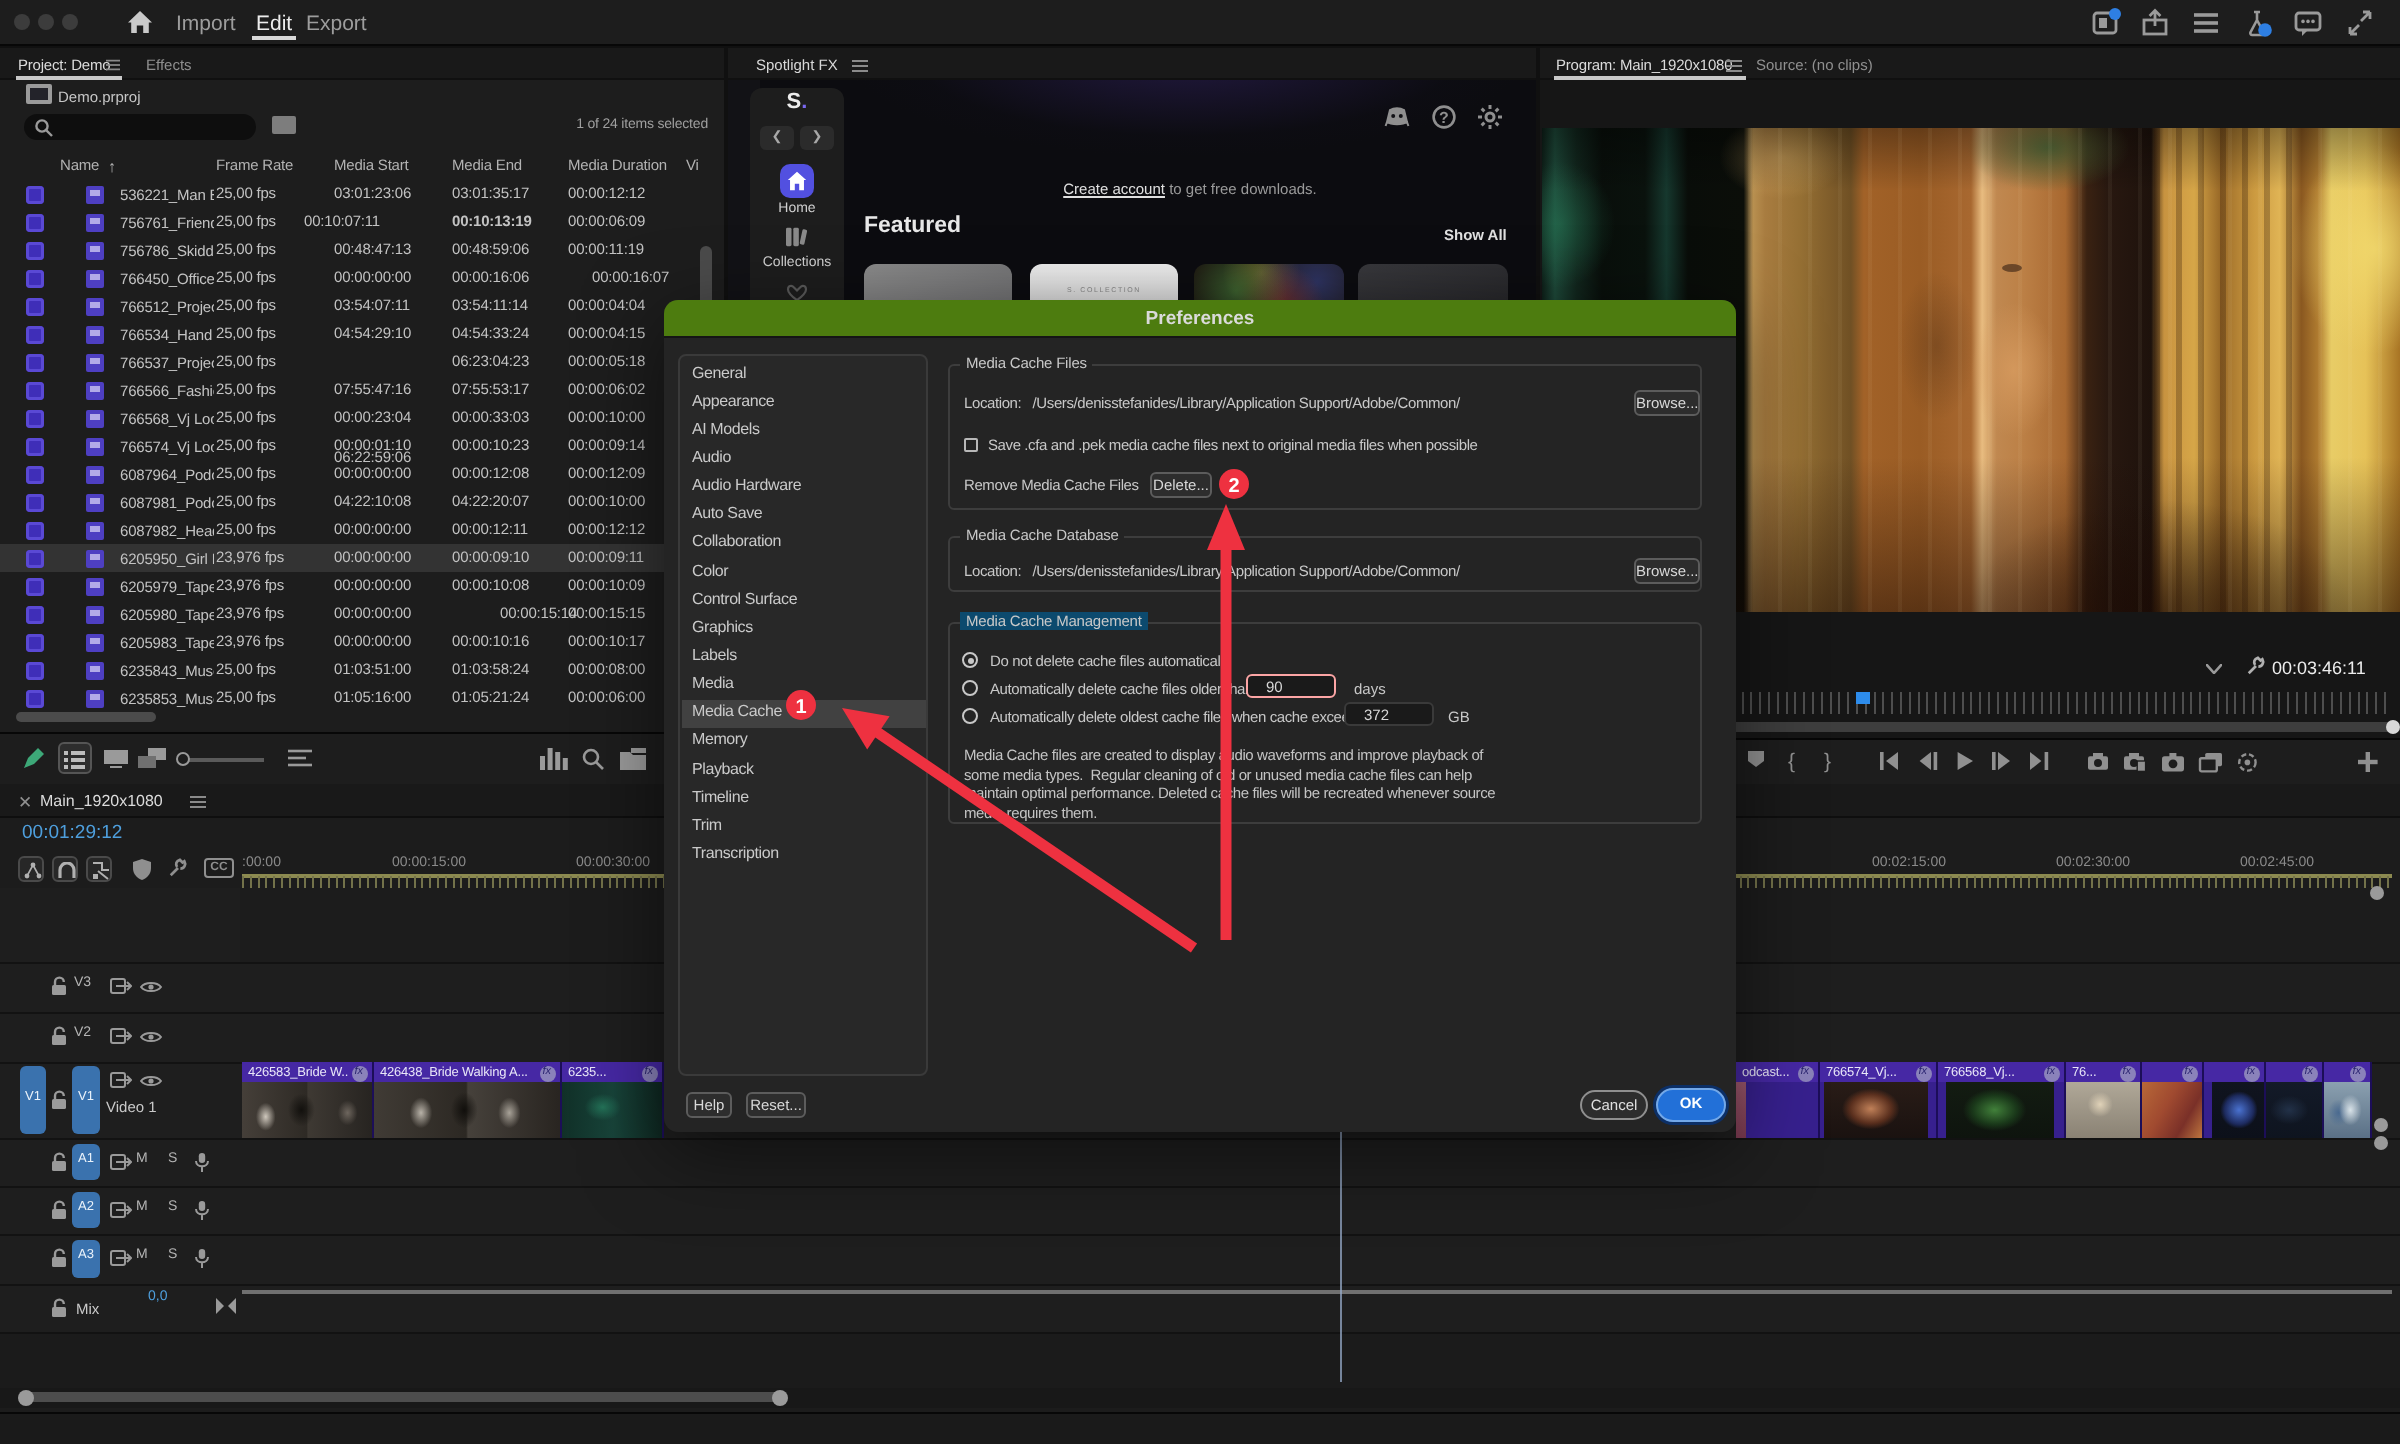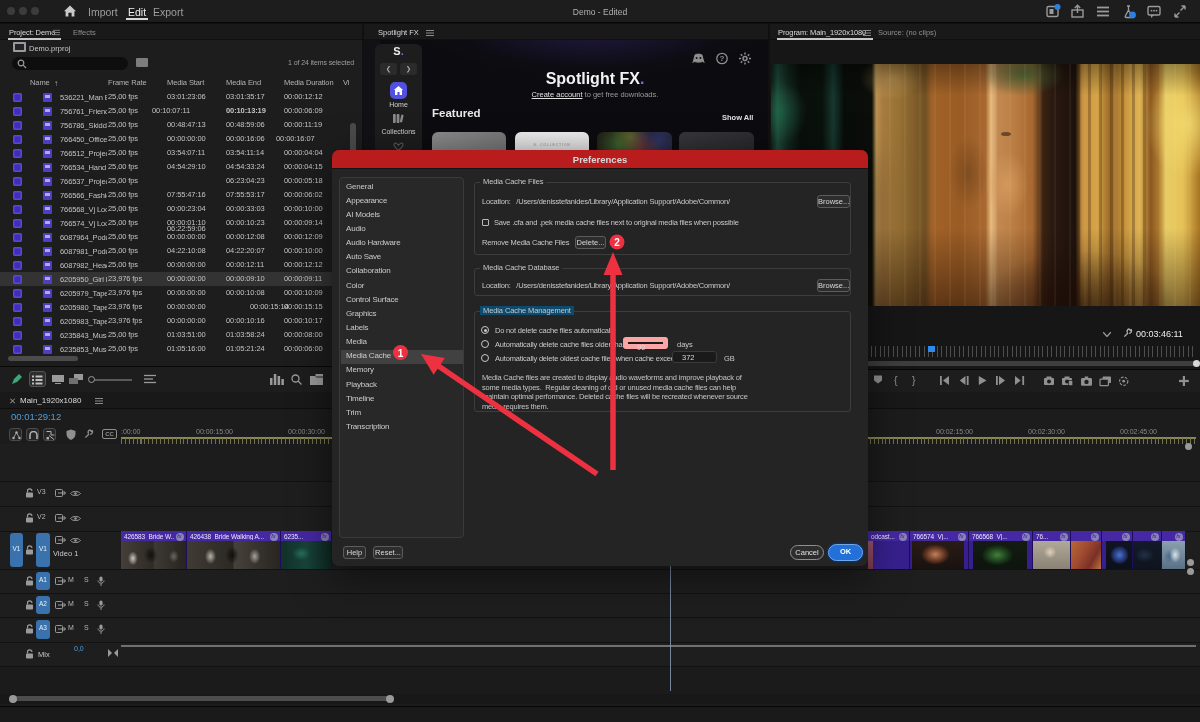--- a/index.html
+++ b/index.html
@@ -15,21 +15,20 @@
   <div class="abs" style="left:7px;top:7px;width:8px;height:8px;border-radius:50%;background:#3c3c3c;"></div>
   <div class="abs" style="left:19px;top:7px;width:8px;height:8px;border-radius:50%;background:#3c3c3c;"></div>
   <div class="abs" style="left:31px;top:7px;width:8px;height:8px;border-radius:50%;background:#3c3c3c;"></div>
   <svg class="abs" style="left:63px;top:4px;" width="14" height="14" viewBox="0 0 14 14">
       <path d="M7 1.5 L13 7.2 L11.4 7.2 L11.4 12.5 L8.6 12.5 L8.6 8.8 L5.4 8.8 L5.4 12.5 L2.6 12.5 L2.6 7.2 L1 7.2 Z" fill="#c9c9c9"></path>
     </svg>
   <div class="tx" style="left:88px;top:6px;font-size:10.5px;color:#9d9d9d;">Import</div>
   <div class="tx" style="left:128px;top:6px;font-size:10.5px;color:#ececec;">Edit</div>
   <div class="abs" style="left:126px;top:18px;width:22px;height:2px;background:#d8d8d8;"></div>
   <div class="tx" style="left:153px;top:6px;font-size:10.5px;color:#9d9d9d;">Export</div>
-  <div class="abs" style="left:0;top:5px;width:1200px;text-align:center;font-size:8.5px;margin-top:2px;color:#b2b2b2;">Demo - Edited</div>
 
   <svg class="abs" style="left:1045px;top:4px;" width="145" height="15" viewBox="0 0 145 15">
     <rect x="2" y="2.5" width="11" height="10" rx="1.5" fill="none" stroke="#9a9a9a" stroke-width="1.4"></rect>
     <rect x="4.5" y="5" width="4" height="5" fill="#9a9a9a"></rect>
     <circle cx="12.5" cy="3" r="3" fill="#2e7fe3"></circle>
     <g transform="translate(25,0)">
       <rect x="2" y="6" width="11" height="7" fill="none" stroke="#9a9a9a" stroke-width="1.4"></rect>
       <path d="M7.5 9 L7.5 1.5 M4.8 4 L7.5 1.2 L10.2 4" fill="none" stroke="#9a9a9a" stroke-width="1.4"></path>
     </g>
     <g transform="translate(50,0)" stroke="#9a9a9a" stroke-width="1.8">
@@ -124,21 +123,21 @@
     </div>
 <div class="abs" style="left:0;top:108px;width:362px;height:14px;font-size:7.5px;letter-spacing:-0.1px;color:#c3c3c3;">
       <span class="abs" style="left:13px;top:2.5px;width:9px;height:9px;background:#3f2eb8;border-radius:2px;box-shadow:inset 0 0 0 1.5px #5a49d4;"></span>
       <span class="abs" style="left:43px;top:2.5px;width:9px;height:9px;background:#4e3fc2;border-radius:1px;">
         <span class="abs" style="left:2px;top:2px;width:5px;height:3px;background:#b2aae8;"></span>
       </span>
       <span class="abs" style="left:60px;top:2.5px;width:47px;overflow:hidden;white-space:nowrap;">766450_Office</span>
       <span class="tx" style="left:108px;top:2px;">25,00 fps</span>
       <span class="tx" style="left:167px;top:2px;">00:00:00:00</span>
       <span class="tx" style="left:226px;top:2px;">00:00:16:06</span>
-      <span class="tx" style="left:276px;top:2px;">00:00:16:07</span>
+      <span class="tx" style="left:296px;top:2px;">00:00:16:07</span>
     </div>
 <div class="abs" style="left:0;top:122px;width:362px;height:14px;font-size:7.5px;letter-spacing:-0.1px;color:#c3c3c3;">
       <span class="abs" style="left:13px;top:2.5px;width:9px;height:9px;background:#3f2eb8;border-radius:2px;box-shadow:inset 0 0 0 1.5px #5a49d4;"></span>
       <span class="abs" style="left:43px;top:2.5px;width:9px;height:9px;background:#4e3fc2;border-radius:1px;">
         <span class="abs" style="left:2px;top:2px;width:5px;height:3px;background:#b2aae8;"></span>
       </span>
       <span class="abs" style="left:60px;top:2.5px;width:47px;overflow:hidden;white-space:nowrap;">766512_Projec</span>
       <span class="tx" style="left:108px;top:2px;">25,00 fps</span>
       <span class="tx" style="left:167px;top:2px;">03:54:07:11</span>
       <span class="tx" style="left:226px;top:2px;">03:54:11:14</span>
@@ -410,21 +409,20 @@
           <line x1="0" y1="6.5" x2="2" y2="6.5"></line>
           <line x1="10" y1="6.5" x2="12" y2="6.5"></line>
           <line x1="1.8" y1="2.3" x2="3.2" y2="3.7"></line>
           <line x1="8.8" y1="9.3" x2="10.2" y2="10.7"></line>
           <line x1="1.8" y1="10.7" x2="3.2" y2="9.3"></line>
           <line x1="8.8" y1="3.7" x2="10.2" y2="2.3"></line>
         </g>
       </g>
   </svg>
 
-  <div class="abs" style="left:58px;top:46px;width:346px;text-align:center;font-size:16px;font-weight:bold;color:#f2f2f2;">Spotlight FX<span style="color:#7a68f0;">.</span></div>
   <div class="abs" style="left:58px;top:66px;width:346px;text-align:center;font-size:7.5px;color:#9a9a9a;"><span style="color:#e0e0e0;text-decoration:underline;">Create account</span> to get free downloads.</div>
   <div class="tx" style="left:68px;top:83px;font-size:11.5px;font-weight:bold;color:#e8e8e8;">Featured</div>
   <div class="tx" style="left:358px;top:89px;font-size:7.5px;font-weight:bold;color:#e0e0e0;">Show All</div>
 
   <div class="abs" style="left:68px;top:108px;width:74px;height:30px;border-radius:6px;background:linear-gradient(145deg,#8a8a8a,#6e6e70);"></div>
   <div class="abs" style="left:151px;top:108px;width:74px;height:30px;border-radius:6px;background:linear-gradient(180deg,#ededed,#cfcfcf);">
      <div style="position:absolute;left:0;top:11px;width:74px;text-align:center;font-size:3.5px;letter-spacing:0.8px;color:#8a8a8a;">S. COLLECTION</div>
   </div>
   <div class="abs" style="left:233px;top:108px;width:75px;height:30px;border-radius:6px;background:radial-gradient(circle at 28% 45%,rgba(70,130,60,0.65),transparent 45%),radial-gradient(circle at 58% 72%,rgba(160,55,45,0.6),transparent 45%),radial-gradient(circle at 82% 30%,rgba(60,75,165,0.55),transparent 50%),radial-gradient(circle at 45% 15%,rgba(180,150,60,0.5),transparent 40%),#1e1812;"></div>
   <div class="abs" style="left:315px;top:108px;width:75px;height:30px;border-radius:6px;background:linear-gradient(160deg,#38383c,#232326);"></div>
@@ -800,21 +798,21 @@
 <div class="abs" style="left:670px;top:443px;width:1px;height:248px;background:rgba(150,170,200,0.75);"></div>
 <div class="abs" style="left:1185px;top:443px;width:7px;height:7px;border-radius:50%;background:#9a9a9a;"></div>
 <div class="abs" style="left:1187px;top:559px;width:7px;height:7px;border-radius:50%;background:#9a9a9a;"></div>
 <div class="abs" style="left:1187px;top:568px;width:7px;height:7px;border-radius:50%;background:#9a9a9a;"></div>
 <div class="abs" style="left:0;top:694px;width:1200px;height:10px;background:#181818;"></div>
 <div class="abs" style="left:14px;top:696px;width:376px;height:5px;background:#4d4d4d;"></div>
 <div class="abs" style="left:9px;top:694.5px;width:8px;height:8px;border-radius:50%;background:#9a9a9a;"></div>
 <div class="abs" style="left:386px;top:694.5px;width:8px;height:8px;border-radius:50%;background:#9a9a9a;"></div>
 <div class="abs" style="left:0;top:706px;width:1200px;height:16px;background:#1a1a1a;border-top:1px solid #070707;"></div>
 <div class="abs" style="left:332px;top:150px;width:536px;height:416px;background:#242424;border-radius:7px;box-shadow:0 10px 40px rgba(0,0,0,0.5);z-index:10;">
-  <div class="abs" style="left:0;top:0;width:536px;height:19px;background:#b91c1c;border-radius:7px 7px 0 0;border-bottom:1px solid #151515;">
+  <div class="abs" style="left:0;top:0;width:536px;height:19px;background:#4d7c0f;border-radius:7px 7px 0 0;border-bottom:1px solid #151515;">
     <div class="abs" style="left:0;top:4px;width:536px;text-align:center;font-size:9.5px;font-weight:bold;color:#dadada;">Preferences</div>
   </div>
 <div class="abs" style="left:7px;top:27px;width:125px;height:361px;background:#282828;border:1px solid #3a3a3a;border-radius:4px;">
       <div class="abs" style="left:1px;top:2px;width:122px;height:14px;">
         <span class="tx" style="left:5px;top:1.5px;font-size:8px;letter-spacing:-0.2px;color:#cacaca;">General</span>
       </div>
       <div class="abs" style="left:1px;top:16.15px;width:122px;height:14px;">
         <span class="tx" style="left:5px;top:1.5px;font-size:8px;letter-spacing:-0.2px;color:#cacaca;">Appearance</span>
       </div>
       <div class="abs" style="left:1px;top:30.299999999999997px;width:122px;height:14px;">
@@ -879,21 +877,21 @@
     <div class="tx" style="left:150px;top:88px;font-size:7.5px;letter-spacing:-0.2px;color:#c8c8c8;">Remove Media Cache Files</div>
     <div class="abs" style="left:243px;top:86px;width:31px;height:13px;background:#2d2d2d;border:1px solid #5c5c5c;border-radius:3px;text-align:center;font-size:7.5px;color:#d8d8d8;line-height:12px;">Delete...</div>
     <div class="tx" style="left:150px;top:131px;font-size:7.5px;letter-spacing:-0.2px;color:#c8c8c8;">Location:&nbsp;&nbsp; /Users/denisstefanides/Library/Application Support/Adobe/Common/</div>
     <div class="abs" style="left:485px;top:129px;width:33px;height:13px;background:#2d2d2d;border:1px solid #5c5c5c;border-radius:3px;text-align:center;font-size:7.5px;color:#d8d8d8;line-height:12px;">Browse...</div>
     <div class="abs" style="left:149px;top:176px;width:8px;height:8px;border:1.2px solid #c8c8c8;border-radius:50%;background:#242424;">
       <div style="position:absolute;left:1.6px;top:1.6px;width:3px;height:3px;border-radius:50%;background:#c8c8c8;"></div>
     </div>
     <div class="tx" style="left:163px;top:176px;font-size:7.5px;letter-spacing:-0.2px;color:#c8c8c8;">Do not delete cache files automatically</div>
     <div class="abs" style="left:149px;top:190px;width:8px;height:8px;border:1.2px solid #c8c8c8;border-radius:50%;background:#242424;"></div>
     <div class="tx" style="left:163px;top:190px;font-size:7.5px;letter-spacing:-0.2px;color:#c8c8c8;">Automatically delete cache files older than</div>
-    <div class="abs" style="left:291px;top:186.5px;width:45px;height:12px;background:#1a1a1a;border:5px solid #fca5a5;border-radius:3px;">
+    <div class="abs" style="left:291px;top:186.5px;width:45px;height:12px;background:#1a1a1a;border:1px solid #fca5a5;border-radius:3px;">
       <span class="tx" style="left:9px;top:1px;font-size:7.5px;color:#d8d8d8;">90</span>
     </div>
     <div class="tx" style="left:345px;top:190px;font-size:7.5px;color:#c8c8c8;">days</div>
     <div class="abs" style="left:149px;top:204px;width:8px;height:8px;border:1.2px solid #c8c8c8;border-radius:50%;background:#242424;"></div>
     <div class="tx" style="left:163px;top:204px;font-size:7.5px;letter-spacing:-0.2px;color:#c8c8c8;">Automatically delete oldest cache files when cache exceeds:</div>
     <div class="abs" style="left:340px;top:200.5px;width:45px;height:12px;background:#1a1a1a;border:1px solid #3a3a3a;border-radius:3px;">
       <span class="tx" style="left:9px;top:1px;font-size:7.5px;color:#d8d8d8;">372</span>
     </div>
     <div class="tx" style="left:392px;top:204px;font-size:7.5px;color:#c8c8c8;">GB</div>
     <div class="abs" style="left:150px;top:223px;width:340px;font-size:7.5px;letter-spacing:-0.2px;line-height:9.6px;color:#c4c4c4;white-space:nowrap;">Media Cache files are created to display audio waveforms and improve playback of<br>some media types.&nbsp; Regular cleaning of old or unused media cache files can help<br>maintain optimal performance. Deleted cache files will be recreated whenever source<br>media requires them.</div>

